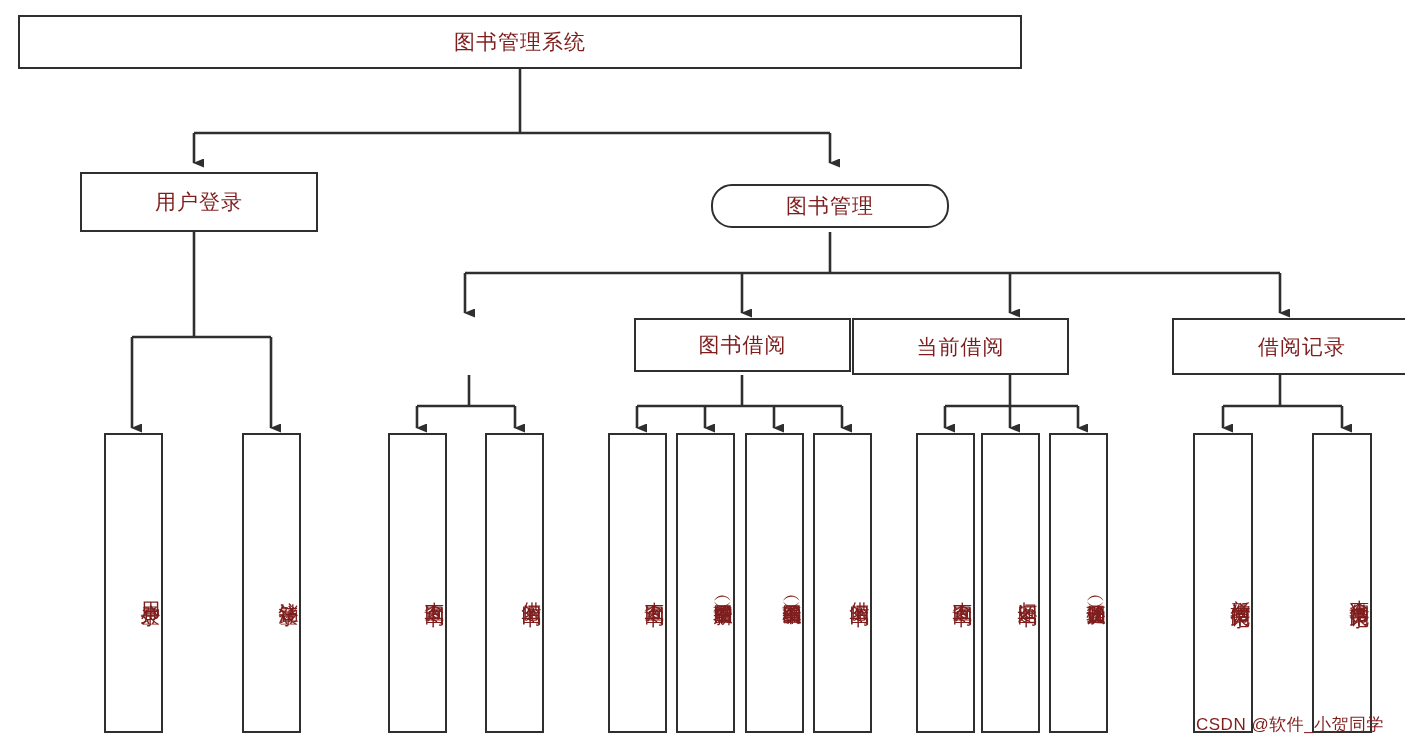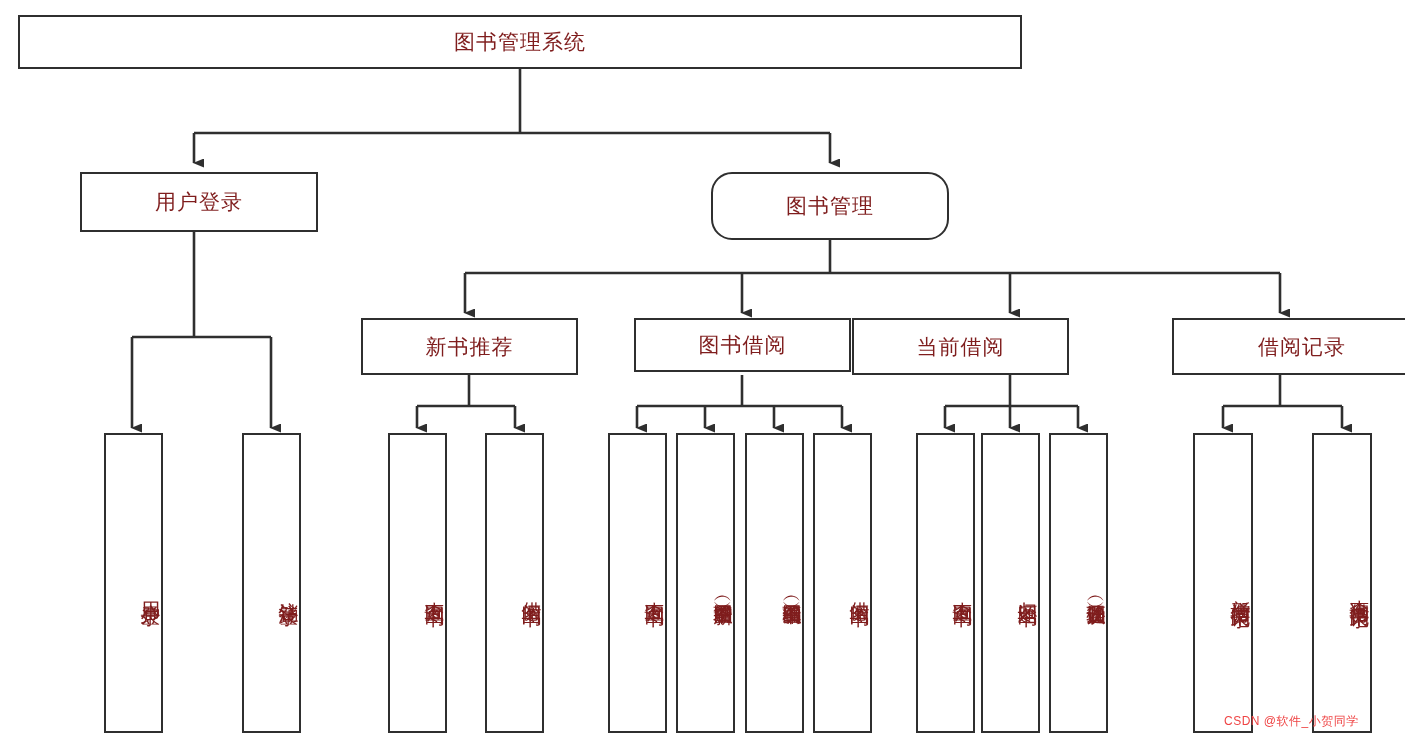--- a/index.html
+++ b/index.html
@@ -51,26 +51,25 @@
     justify-content: center;
     padding-top: 14px;
     white-space: nowrap;
   }
   .node.vert.tall-text {
     font-size: 19px;
     letter-spacing: 0px;
   }
   .watermark {
     position: absolute;
-    font-size: 12px;
-    color: #ef4444;
+    font-size: 17px;
+    color: #7f1d1d;
     letter-spacing: 0.5px;
     white-space: nowrap;
     user-select: none;
-    padding-left: 28px;
   }
 </style>
 </head>
 <body>
 
 <div id="canvas">
 
   <svg class="edges" viewBox="0 0 1405 747" xmlns="http://www.w3.org/2000/svg">
     <defs>
       <marker id="arrow" markerWidth="9" markerHeight="11" refX="4.5" refY="10" orient="auto" markerUnits="userSpaceOnUse">
@@ -121,27 +120,24 @@
     </g>
   </svg>
 
   <div class="node horiz" style="left:18px; top:15px; width:1004px; height:54px;">
     <span>图书管理系统</span>
   </div>
 
   <div class="node horiz" style="left:80px; top:172px; width:238px; height:60px;">
     <span>用户登录</span>
   </div>
-  <div class="node horiz" style="left:711px; top:172px; width:238px; height:68px;border-radius:21px;">
+  <div class="node horiz" style="left:711px; top:184px; width:238px; height:44px;border-radius:21px;">
     <span>图书管理</span>
   </div>
 
-  <div class="node horiz" style="left:361px; top:318px; width:217px; height:57px;">
-    <span>新书推荐</span>
-  </div>
   <div class="node horiz" style="left:634px; top:318px; width:217px; height:54px;">
     <span>图书借阅</span>
   </div>
   <div class="node horiz" style="left:852px; top:318px; width:217px; height:57px;">
     <span>当前借阅</span>
   </div>
   <div class="node horiz" style="left:1172px; top:318px; width:260px; height:57px;align-items:center;">
     <span>借阅记录</span>
   </div>
 

